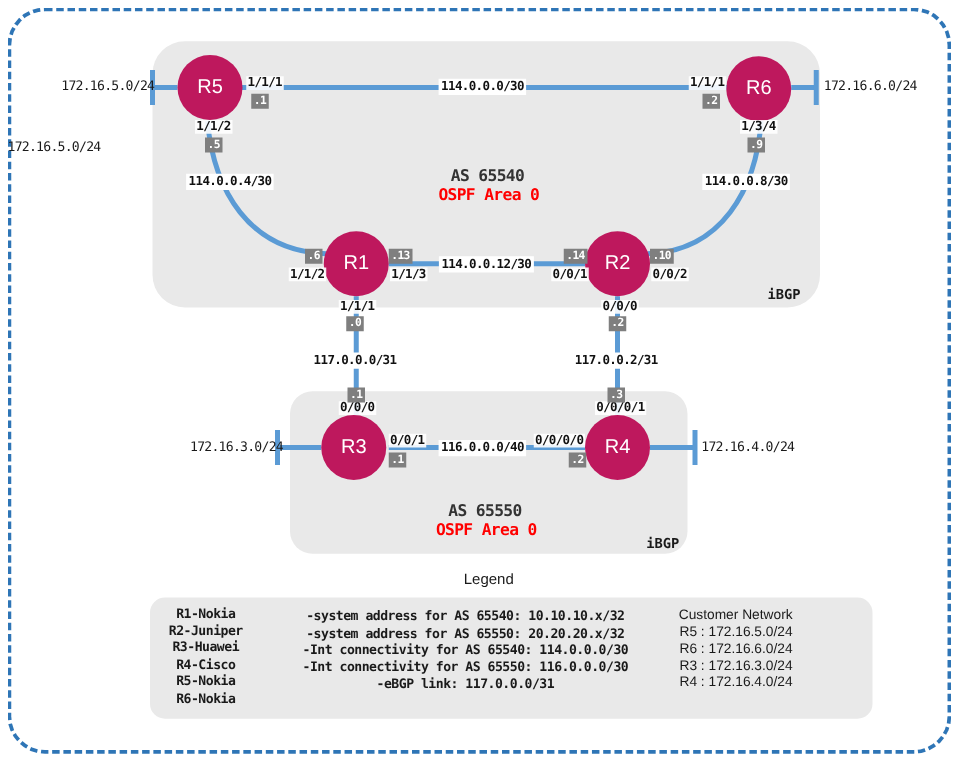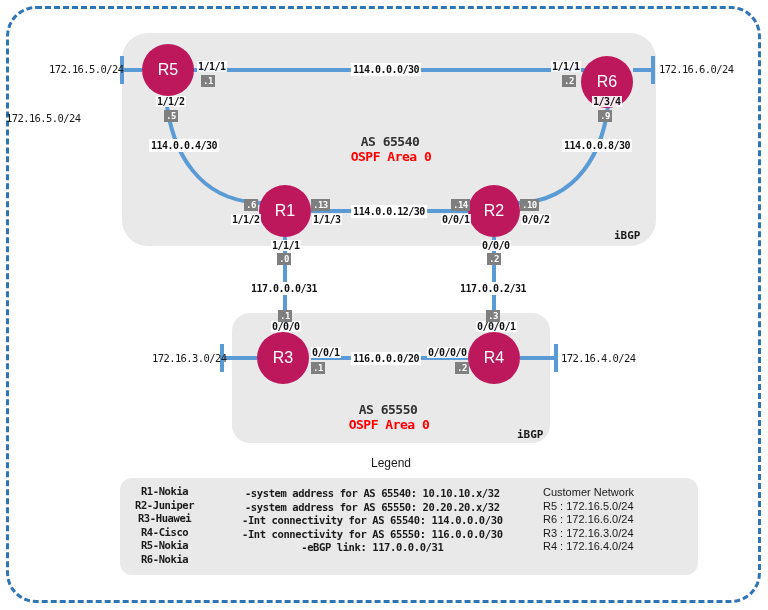--- a/index.html
+++ b/index.html
@@ -31,21 +31,21 @@
             color:#333333;z-index:4;white-space:nowrap;}
   .ospf{color:#ff0000;}
   .ibgp{position:absolute;font:700 11px/12px "DejaVu Sans Mono",monospace;
         color:#1a1a1a;z-index:4;}
   .legend-title{position:absolute;transform:translateX(-50%);
                 font:400 12px/14px "Liberation Sans",sans-serif;color:#1a1a1a;z-index:4;}
   .lg-col{position:absolute;z-index:4;}
   .lg-mono span{display:block;font:700 10.5px/13.6px "DejaVu Sans Mono",monospace;
                 letter-spacing:-0.4px;color:#1a1a1a;white-space:nowrap;text-align:center;}
   .lg-sans span{display:block;font:400 11px/13.6px "Liberation Sans",sans-serif;
-                color:#1a1a1a;white-space:nowrap;}
+                color:#1a1a1a;white-space:nowrap;text-align:right;}
 </style>
 </head>
 <body>
 
 <div class="frame"></div>
 
 <div class="region region-top"></div>
 <div class="region region-bottom"></div>
 <div class="region region-legend"></div>
 
@@ -65,21 +65,21 @@
     <line x1="222" y1="358" x2="257" y2="358"></line>
     <line x1="222" y1="344" x2="222" y2="372"></line>
     <line x1="520" y1="358" x2="556" y2="358"></line>
     <line x1="556" y1="344" x2="556" y2="372"></line>
   </g>
 </svg>
 
 <div class="node" style="left:142px;top:44px">
     <span>R5</span>
   </div>
-<div class="node" style="left:581px;top:56px">
+<div class="node" style="left:581px;top:45px">
     <span>R6</span>
   </div>
 <div class="node" style="left:259px;top:185px">
     <span>R1</span>
   </div>
 <div class="node" style="left:468px;top:185px">
     <span>R2</span>
   </div>
 <div class="node" style="left:257px;top:332px">
     <span>R3</span>
@@ -117,21 +117,21 @@
 <div class="badge" style="left:311px;top:362px">.1</div>
 <div class="badge" style="left:486px;top:310px">.3</div>
 <div class="badge" style="left:455px;top:362px">.2</div>
 
 <div class="netlabel" style="left:386px;top:63px">114.0.0.0/30</div>
 <div class="netlabel" style="left:184px;top:139px">114.0.0.4/30</div>
 <div class="netlabel" style="left:597px;top:139px">114.0.0.8/30</div>
 <div class="netlabel" style="left:389px;top:205px">114.0.0.12/30</div>
 <div class="netlabel" style="left:284px;top:282px">117.0.0.0/31</div>
 <div class="netlabel" style="left:493px;top:282px">117.0.0.2/31</div>
-<div class="netlabel" style="left:386px;top:352px">116.0.0.0/20</div>
+<div class="netlabel" style="left:386px;top:352px">116.0.0.0/40</div>
 
 <div class="cnet" style="left:49px;top:63px">172.16.5.0/24</div>
 <div class="cnet" style="left:6px;top:112px">172.16.5.0/24</div>
 <div class="cnet" style="left:659px;top:63px">172.16.6.0/24</div>
 <div class="cnet" style="left:152px;top:352px">172.16.3.0/24</div>
 <div class="cnet" style="left:561px;top:352px">172.16.4.0/24</div>
 
 <div class="as-title" style="left:390px;top:134px">AS 65540</div>
 <div class="as-title ospf" style="left:391px;top:149px">OSPF Area 0</div>
 <div class="ibgp" style="left:614px;top:230px">iBGP</div>

